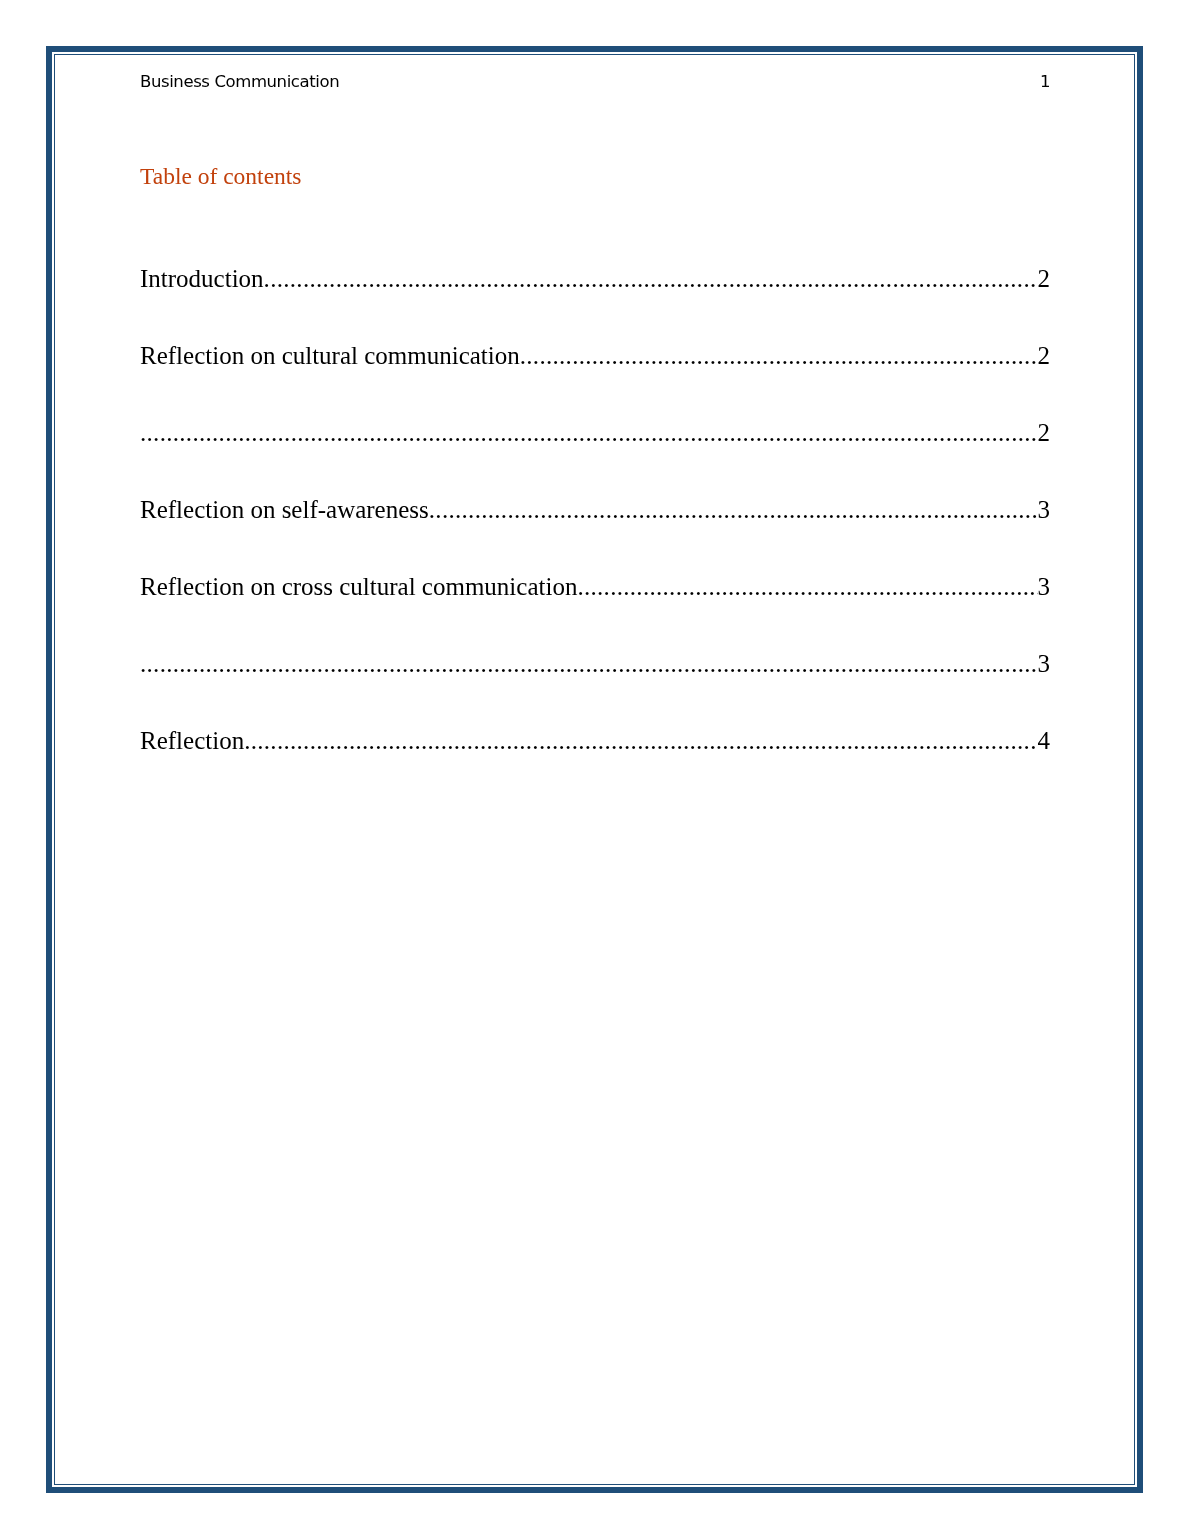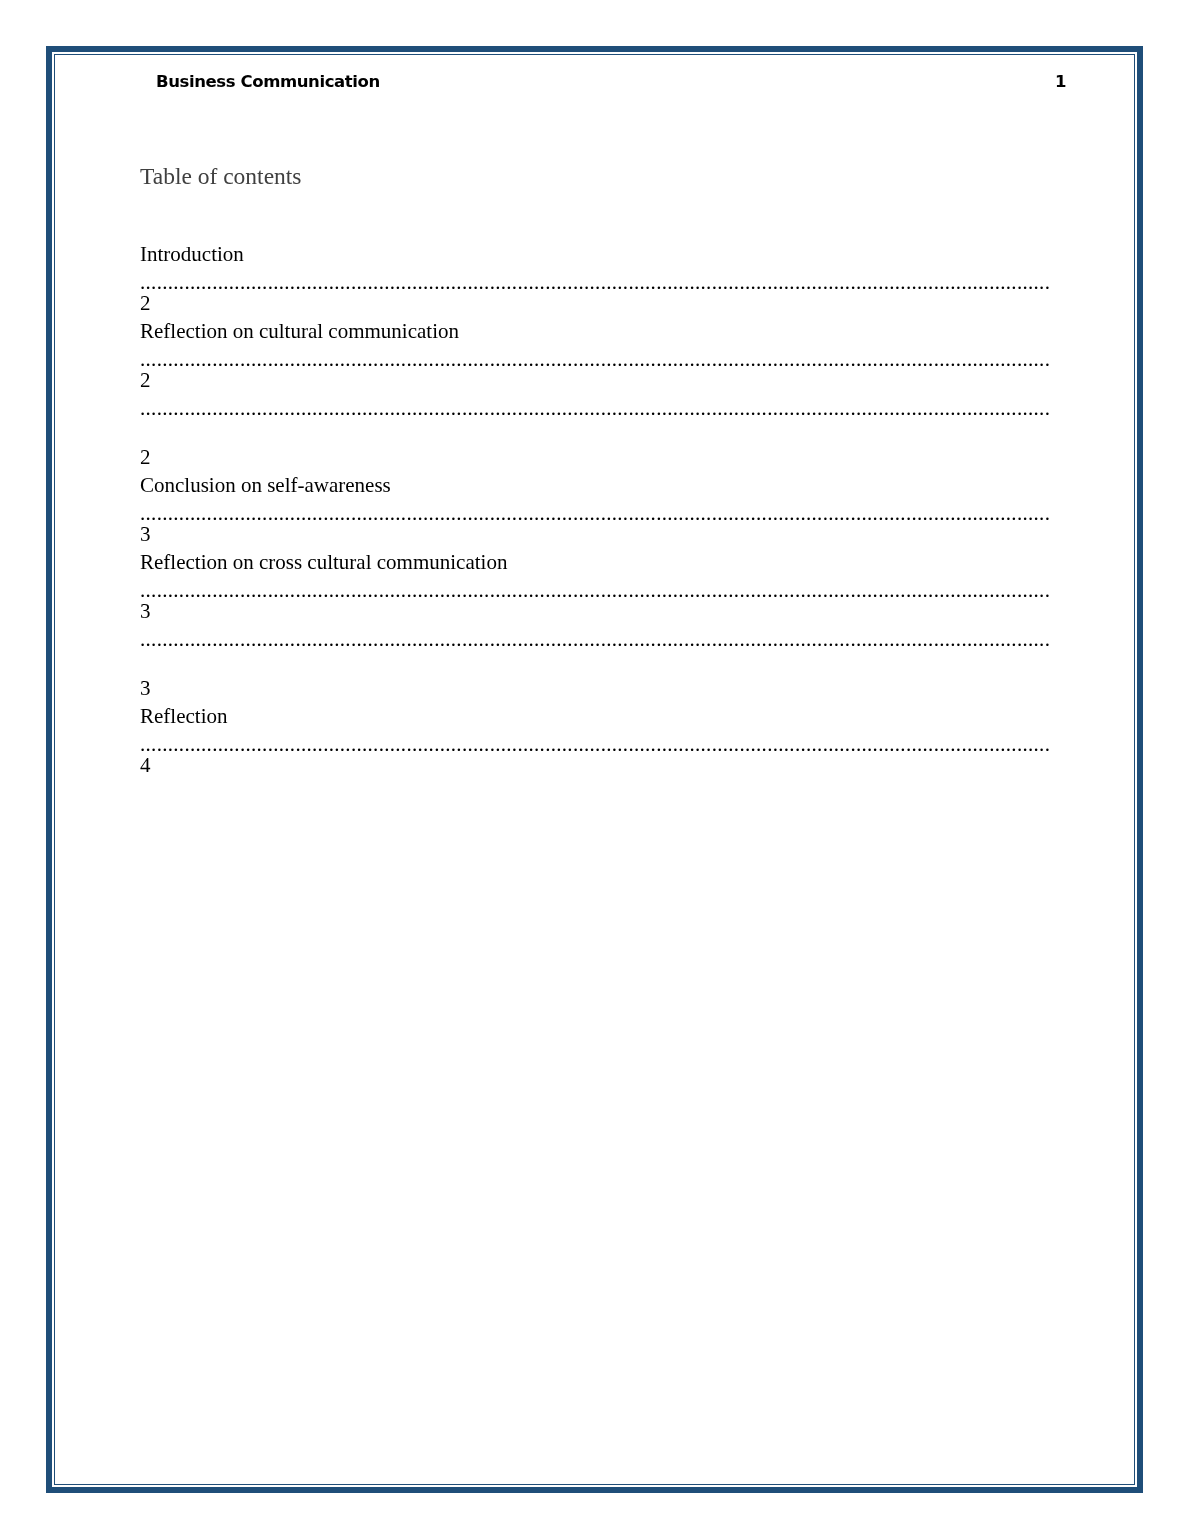--- a/index.html
+++ b/index.html
@@ -6,36 +6,35 @@
   body { width: 1190px; height: 1540px; position: relative; overflow: hidden; }
   .page-border-outer {
     position: absolute; left: 46px; top: 46px; width: 1097px; height: 1447px;
     box-sizing: border-box; border: 6px solid #1f4e79;
   }
   .page-border-inner {
     position: absolute; left: 54px; top: 54px; width: 1081px; height: 1431px;
     box-sizing: border-box; border: 1.5px solid #1f4e79;
   }
   .header {
-    position: absolute; left: 156px; top: 72px; width: 910px; height: 24px;
+    position: absolute; left: 140px; top: 72px; width: 910px; height: 24px;
     font-family: "DejaVu Sans", sans-serif; font-size: 16.5px; color: #000;
     letter-spacing: -0.4px;
-    font-weight: bold;
   }
   .header .title { position: absolute; left: 0; top: 0; }
   .header .pnum { position: absolute; right: 0; top: 0; }
   .toc-heading {
     position: absolute; left: 140px; top: 163px;
-    font-family: "Liberation Serif", serif; font-size: 23.5px; color: #404040;
+    font-family: "Liberation Serif", serif; font-size: 23.5px; color: #c2410c;
   }
   .toc-list { position: absolute; left: 140px; top: 240px; width: 910px; margin: 0; padding: 0; list-style: none; }
   .toc-item {
-    position: relative; height: 77px; display: flex; align-items: flex-start;
-    font-family: "Liberation Serif", serif; font-size: 21px; color: #000;
-    line-height: 28px; overflow: hidden; white-space: nowrap; flex-direction: column;
+    position: relative; height: 77px; display: flex; align-items: center;
+    font-family: "Liberation Serif", serif; font-size: 25px; color: #000;
+    line-height: 28px; overflow: hidden; white-space: nowrap;
   }
   .toc-item .label { flex: 0 0 auto; background: #fff; padding-right: 0; }
   .toc-item .leader {
     flex: 1 1 auto; overflow: hidden; white-space: nowrap; color: #000;
     letter-spacing: 0.3px;
   }
   .toc-item .leader::before {
     content: "................................................................................................................................................................................................................................................................................";
   }
   .toc-item .page { flex: 0 0 auto; text-align: right; }
@@ -62,21 +61,21 @@
   <li class="toc-item">
     <span class="label">Reflection on cultural communication</span>
     <span class="leader"></span>
     <span class="page">2</span>
   </li>
   <li class="toc-item">
     <span class="leader"></span>
     <span class="page">2</span>
   </li>
   <li class="toc-item">
-    <span class="label">Conclusion on self-awareness</span>
+    <span class="label">Reflection on self-awareness</span>
     <span class="leader"></span>
     <span class="page">3</span>
   </li>
   <li class="toc-item">
     <span class="label">Reflection on cross cultural communication</span>
     <span class="leader"></span>
     <span class="page">3</span>
   </li>
   <li class="toc-item">
     <span class="leader"></span>

